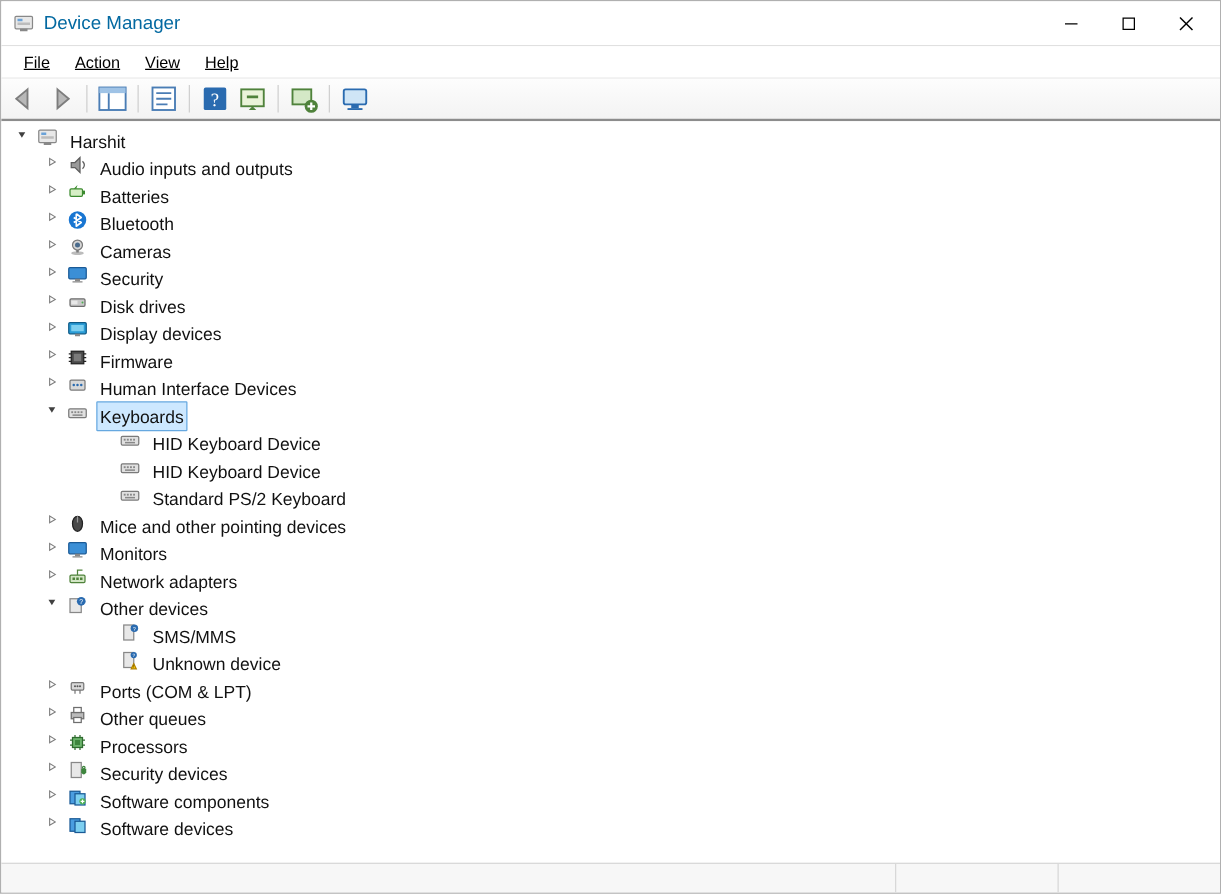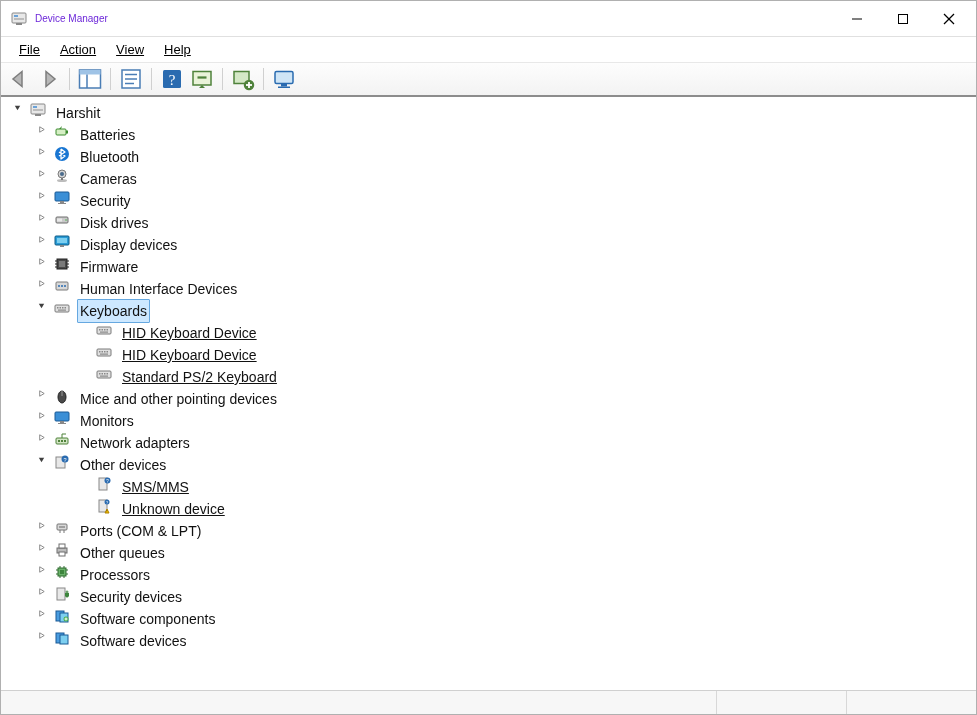--- a/index.html
+++ b/index.html
@@ -1,34 +1,34 @@
 <!DOCTYPE html>
 <html><head>
 <meta charset="utf-8">
 <style>
   * { box-sizing: border-box; margin: 0; padding: 0; }
   body { font-family: "Segoe UI", Tahoma, sans-serif; font-size: 13px; background: #fff; width: 977px; height: 715px; overflow: hidden; display: flex; flex-direction: column; border: 1px solid #b0b0b0; }
   .titlebar { height: 36px; background: #fff; display: flex; align-items: center; padding: 0 4px 0 10px; border-bottom: 1px solid #e0e0e0; }
   .titlebar .app-icon { width: 16px; height: 16px; margin-right: 8px; display:flex; align-items:center; justify-content:center;}
-  .titlebar .title { font-size: 10px; color: #6d28d9; flex: 1; }
+  .titlebar .title { font-size: 15px; color: #0369a1; flex: 1; }
   .winbtns { display: flex; }
   .winbtn { width: 46px; height: 32px; display: flex; align-items: center; justify-content: center; cursor: pointer; }
   .winbtn svg { width: 12px; height: 12px; }
   .menubar { height: 26px; display: flex; align-items: center; padding: 0 8px; background:#fff; border-bottom: 1px solid #e8e8e8; }
   .menuitem { padding: 3px 10px; font-size: 13px; cursor: default; text-decoration: underline; }
   .toolbar { height: 34px; display: flex; align-items: center; padding: 0 6px; border-bottom: 2px solid #8c8c8c; gap:6px; background: linear-gradient(#fdfdfd,#f3f3f3); }
   .sep { width:1px; height:22px; background:#d0d0d0; margin:0 2px;}
   .tbtn { width:24px; height:24px; display:flex; align-items:center; justify-content:center; cursor:pointer; border-radius:2px;}
   .tree { flex:1; overflow:auto; padding: 4px 4px 0 4px; background:#fff; position: relative;}
   .tree::-webkit-scrollbar { width:16px; }
   .tree::-webkit-scrollbar-thumb { background:#c2c2c2; border:4px solid #fff; border-radius:8px;}
   .node { display:flex; align-items:flex-start; height:22px; line-height:22px; font-size:14px; color:#111; cursor:default; white-space:nowrap; gap:4px;}
   .indent0 { padding-left: 6px; }
   .indent1 { padding-left: 30px; }
-  .indent2 { padding-left: 72px; text-decoration: underline; }
+  .indent2 { padding-left: 72px; }
   .chev { width:12px; height:12px; display:flex; align-items:center; justify-content:center; color:#606060; }
   .chev svg{ width:9px; height:9px; }
   .chev.none { visibility:hidden; }
   .ico { width:18px; height:18px; display:flex; align-items:center; justify-content:center; margin-left:2px; margin-right:2px;}
   .ico svg { width:16px; height:16px; }
   .label { padding:1px 3px; }
   .label.selected { background:#cde8ff; border:1px solid #66a8e0; padding:0 2px; border-radius:1px;}
   .statusbar { height:24px; border-top:1px solid #d0d0d0; background:#f7f7f7; display:flex; }
   .statusbar .cell { border-left:1px solid #d8d8d8; width:130px; }
   .statusbar .spacer { flex:1; }
@@ -152,20 +152,34 @@
       <span class="label">Harshit</span>
     </div>
     <div class="node indent1">
       <span class="chev">
         <svg viewBox="0 0 10 10">
           <path d="M3 2 L8 5 L3 8 Z" fill="none" stroke="#808080" stroke-width="1"></path>
         </svg>
       </span>
       <span class="ico">
         <svg viewBox="0 0 16 16">
+          <path d="M3 6 L6 6 L10 2 L10 14 L6 10 L3 10 Z" fill="#9a9a9a" stroke="#5c5c5c"></path>
+          <path d="M12 5 Q15 8 12 11" fill="none" stroke="#5c5c5c"></path>
+        </svg>
+      </span>
+      <span class="label">Audio inputs and outputs</span>
+    </div>
+    <div class="node indent1">
+      <span class="chev">
+        <svg viewBox="0 0 10 10">
+          <path d="M3 2 L8 5 L3 8 Z" fill="none" stroke="#808080" stroke-width="1"></path>
+        </svg>
+      </span>
+      <span class="ico">
+        <svg viewBox="0 0 16 16">
           <rect x="2" y="5" width="10" height="6" rx="1" fill="#d6efc5" stroke="#3b8a2e"></rect>
           <rect x="12" y="6.5" width="2" height="3" fill="#3b8a2e"></rect>
           <path d="M5 5 L8 2 L7 5" fill="#3b8a2e"></path>
         </svg>
       </span>
       <span class="label">Batteries</span>
     </div>
     <div class="node indent1">
       <span class="chev">
         <svg viewBox="0 0 10 10">

